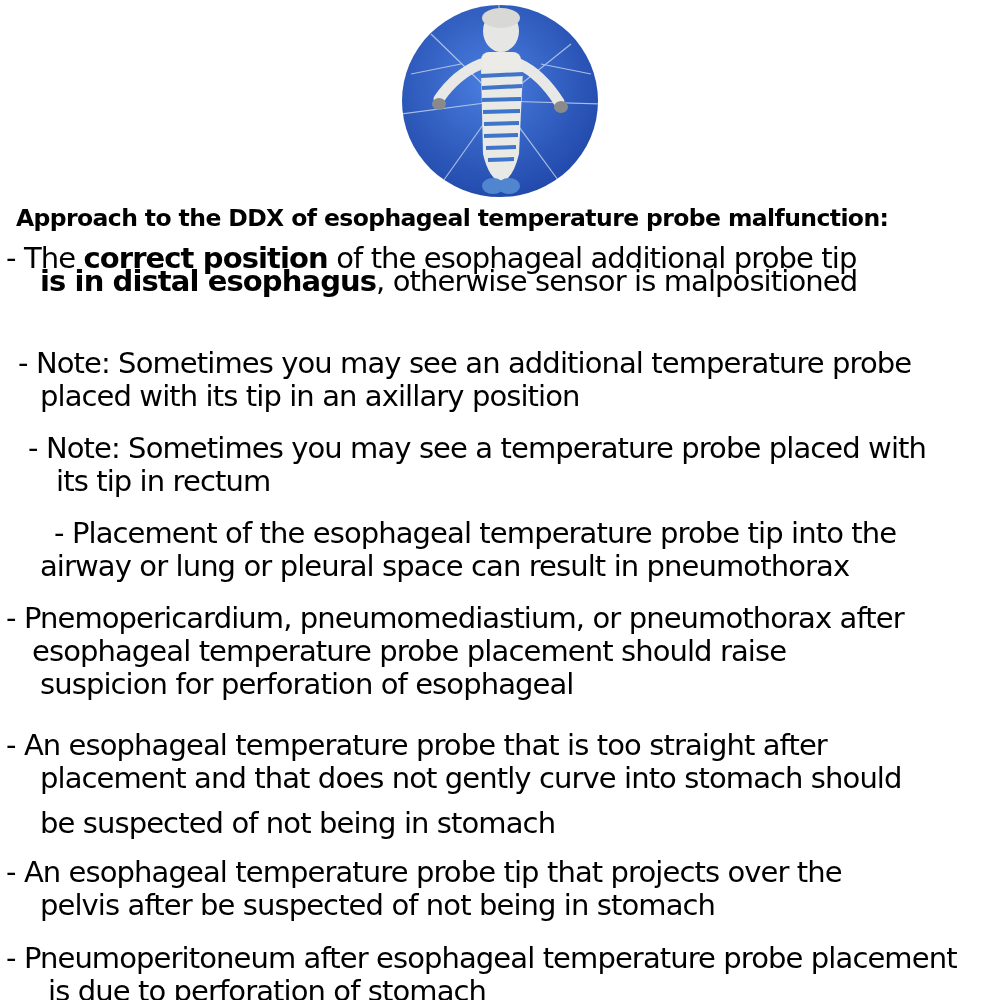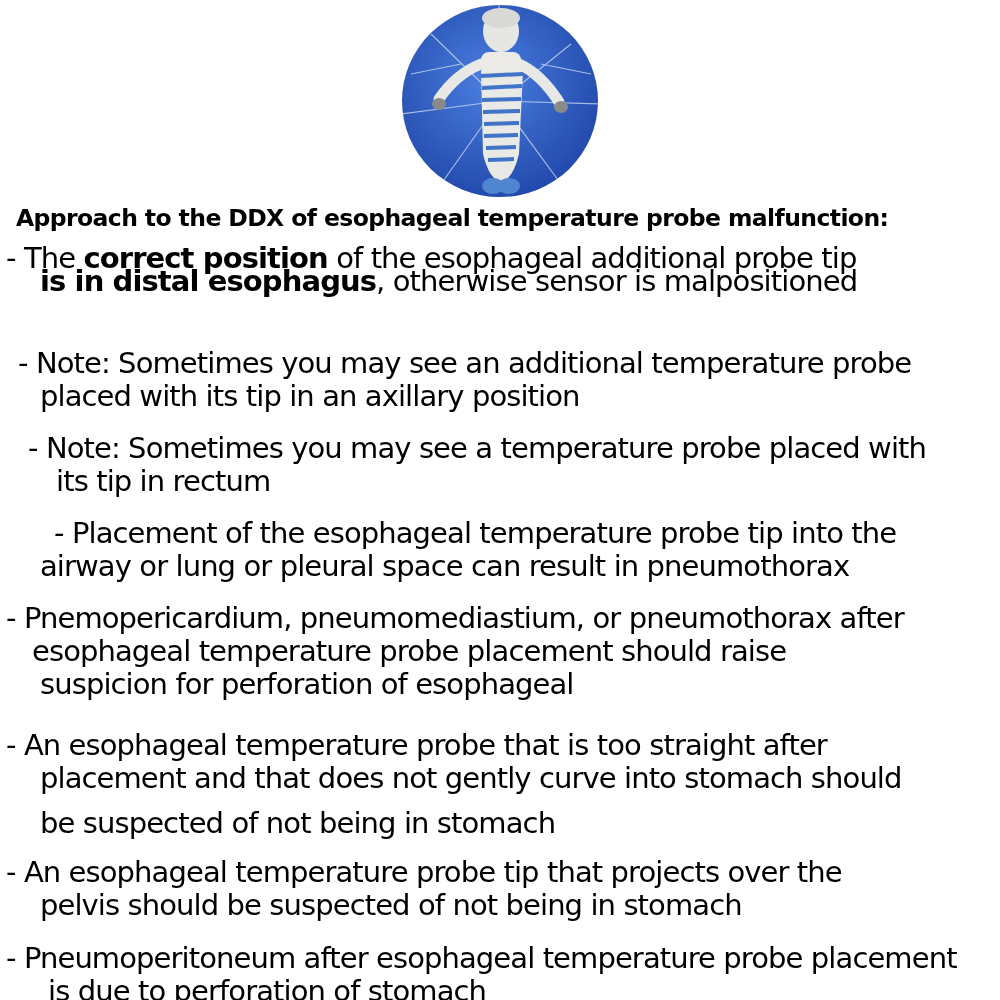--- a/index.html
+++ b/index.html
@@ -77,16 +77,16 @@
     <div class="line" style="left: 56px; top: 464px;"><span>its tip in rectum</span></div>
     <div class="line" style="left: 6px; top: 516px; margin-left: 48px;"><span>- Placement of the esophageal temperature probe tip into the</span></div>
     <div class="line" style="left: 40px; top: 549px;"><span>airway or lung or pleural space can result in pneumothorax</span></div>
     <div class="line" style="left: 6px; top: 601px;"><span>- Pnemopericardium, pneumomediastium, or pneumothorax after</span></div>
     <div class="line" style="left: 32px; top: 634px;"><span>esophageal temperature probe placement should raise</span></div>
     <div class="line" style="left: 40px; top: 667px;"><span>suspicion for perforation of esophageal</span></div>
     <div class="line" style="left: 6px; top: 728px; text-align: right;"><span>- An esophageal temperature probe that is too straight after</span></div>
     <div class="line" style="left: 40px; top: 761px;"><span>placement and that does not gently curve into stomach should</span></div>
     <div class="line" style="left: 40px; top: 794px; margin-top: 12px;"><span>be suspected of not being in stomach</span></div>
     <div class="line" style="left: 6px; top: 855px;"><span>- An esophageal temperature probe tip that projects over the</span></div>
-    <div class="line" style="left: 40px; top: 888px;"><span>pelvis should be suspected of not being in stomach</span></div>
+    <div class="line" style="left: 40px; top: 888px;"><span>pelvis after be suspected of not being in stomach</span></div>
     <div class="line" style="left: 6px; top: 941px;"><span>- Pneumoperitoneum after esophageal temperature probe placement</span></div>
     <div class="line" style="left: 48px; top: 974px;"><span>is due to perforation of stomach</span></div>
   </div>
 
 </body></html>

